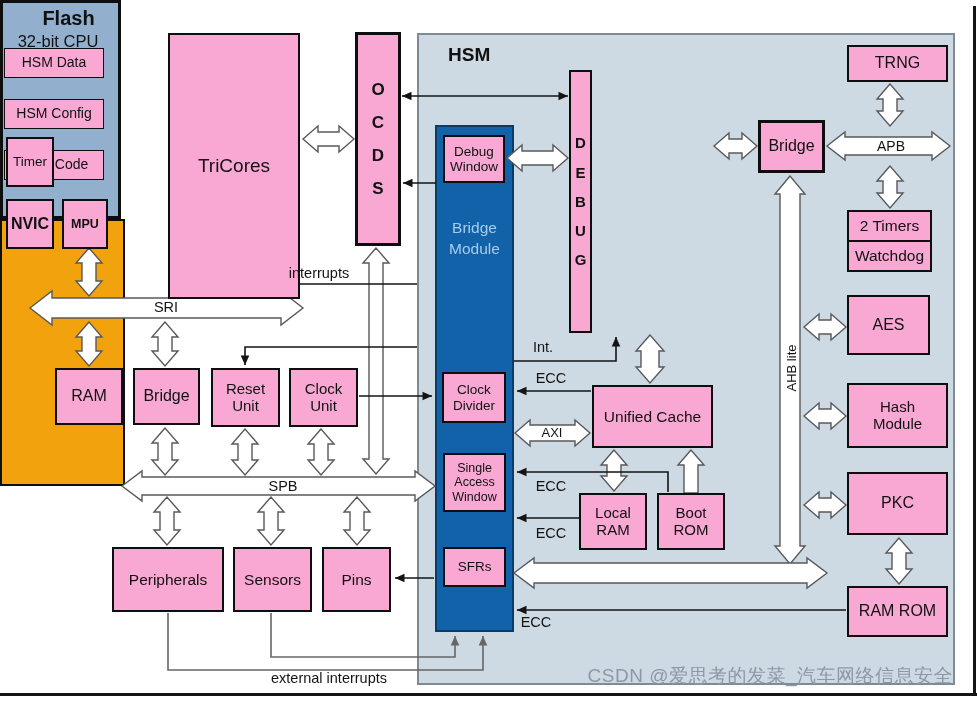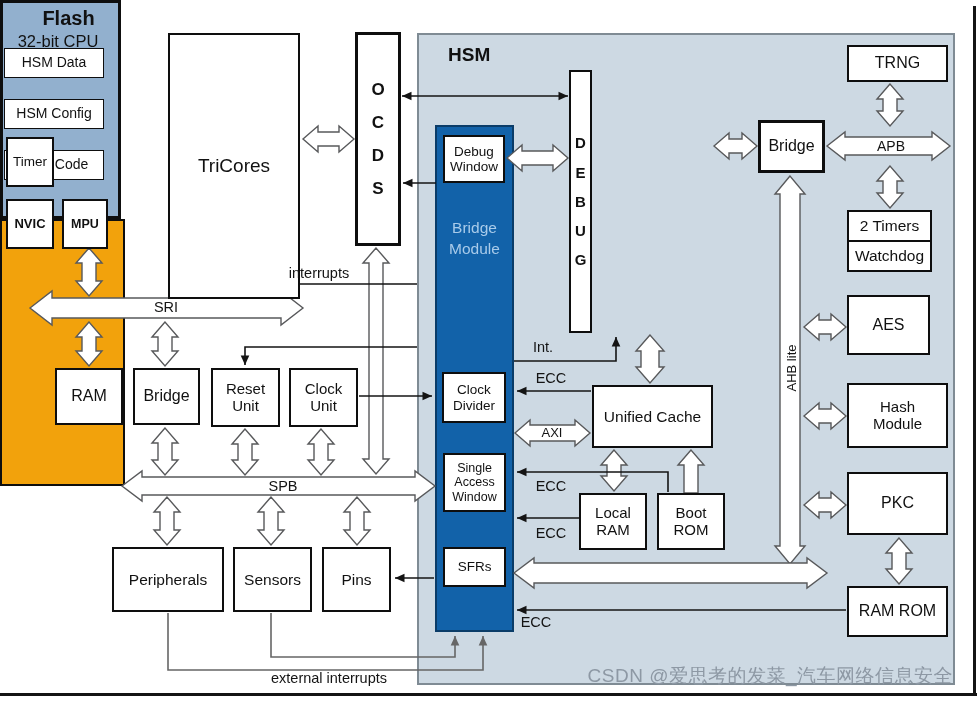--- a/index.html
+++ b/index.html
@@ -1,19 +1,19 @@
 <!DOCTYPE html>
 <html><head>
 <meta charset="utf-8">
 <style>
   html,body{margin:0;padding:0;background:#fff;}
   #stage{position:relative;width:977px;height:701px;background:#fff;overflow:hidden;
          font-family:"Liberation Sans","DejaVu Sans",sans-serif;color:#111;}
   .abs{position:absolute;box-sizing:border-box;}
-  .box{position:absolute;box-sizing:border-box;background:#ffffff;border:2.5px solid #0e0e0e;
+  .box{position:absolute;box-sizing:border-box;background:#f9a8d4;border:2.5px solid #0e0e0e;
        display:flex;align-items:center;justify-content:center;text-align:center;
        white-space:pre-line;color:#111;z-index:10;font-size:15px;line-height:1.13;}
   .lbl{position:absolute;transform:translate(-50%,-50%);z-index:12;color:#141414;
        white-space:nowrap;font-size:14.5px;}
   #hsm-region{left:417px;top:33px;width:538px;height:652px;background:#CDD9E3;
               border:2px solid #7f8b94;z-index:1;}
   #bridge-module{left:435px;top:125px;width:79px;height:507px;background:#1262A9;
                  border:2px solid #0a3c68;z-index:2;}
   #flash-block{left:33px;top:33px;width:115px;height:213px;background:#92B0CE;
                border:3px solid #0e0e0e;z-index:10;}
@@ -119,21 +119,21 @@
   <div class="box" style="left:443px;top:547px;width:63px;height:40px;border-width:2px;font-size:13.5px;">SFRs</div>
 
   <div class="box vert-letters" style="left:569px;top:70px;width:23px;height:263px;border-width:2.5px;font-size:15px;font-weight:600;line-height:1.95;">D
 E
 B
 U
 G</div>
   <div id="cpu-block">
     <div class="abs" style="left:0;top:32px;width:116px;text-align:center;font-size:16.5px;">32-bit CPU</div>
     <div class="box" style="left:6px;top:137px;width:48px;height:50px;border-width:2px;font-size:13.5px;">Timer</div>
-    <div class="box" style="left:6px;top:199px;width:48px;height:50px;border-width:2px;font-size:13px;font-weight:700;">NVIC</div>
+    <div class="box" style="left:6px;top:199px;width:48px;height:50px;border-width:2px;font-size:16px;font-weight:700;">NVIC</div>
     <div class="box" style="left:62px;top:199px;width:46px;height:50px;border-width:2px;font-size:12.5px;font-weight:700;">MPU</div>
   </div>
 
   <div class="box" style="left:758px;top:120px;width:67px;height:53px;border-width:3px;font-size:16px;">Bridge</div>
   <div class="box" style="left:847px;top:45px;width:101px;height:37px;font-size:16px;">TRNG</div>
   <div class="box" style="left:847px;top:210px;width:85px;height:62px;flex-direction:column;padding:0;font-size:15.5px;">
     <div style="flex:1;display:flex;align-items:center;justify-content:center;width:100%;">2 Timers</div>
     <div style="flex:1;display:flex;align-items:center;justify-content:center;width:100%;border-top:2.5px solid #0e0e0e;">Watchdog</div>
   </div>
   <div class="box" style="left:847px;top:295px;width:83px;height:60px;font-size:16px;">AES</div>

